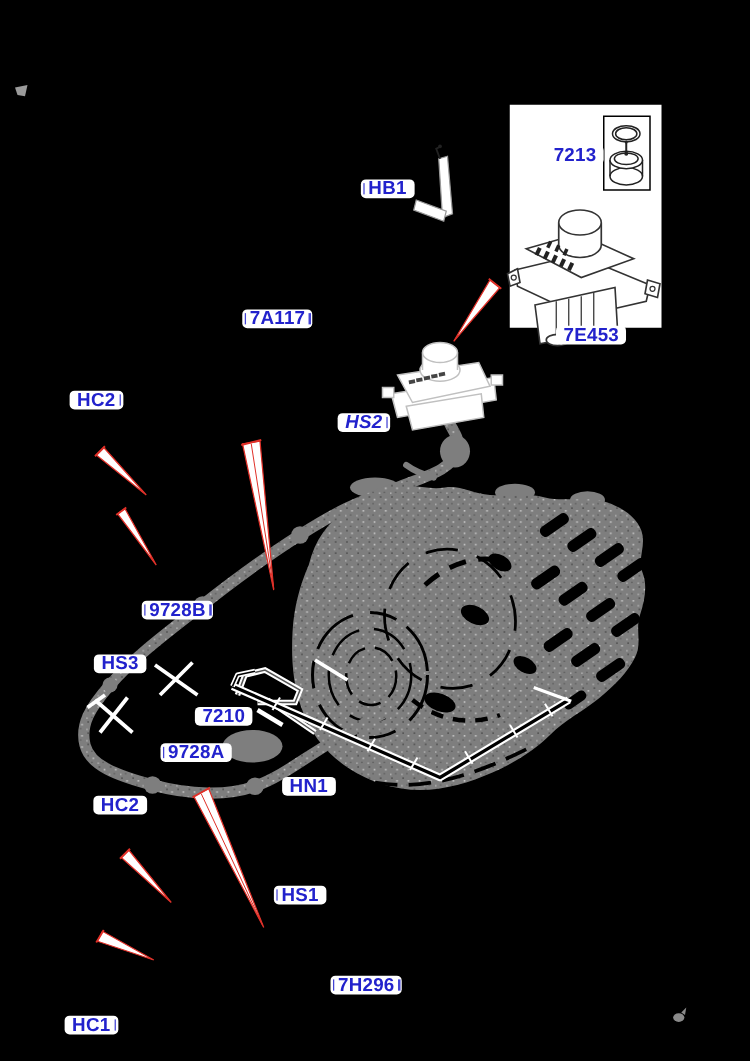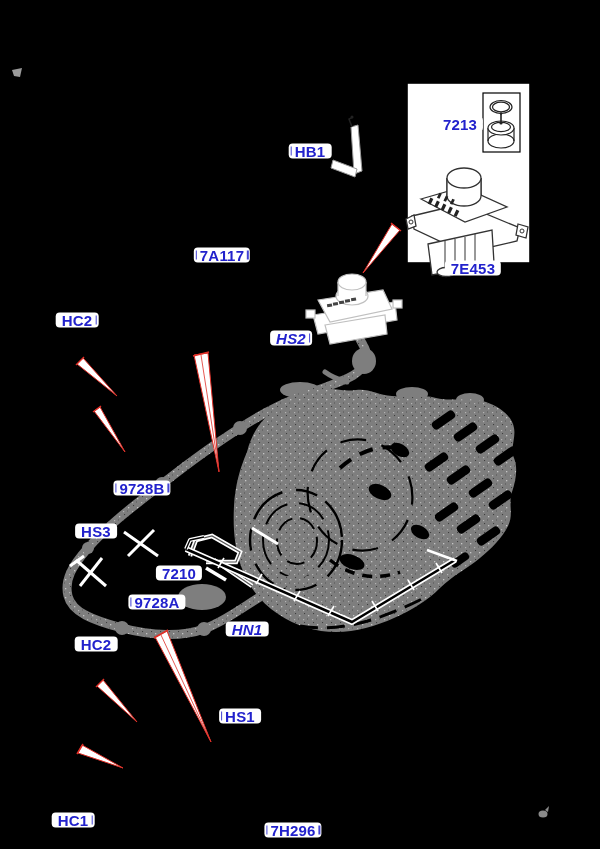--- a/index.html
+++ b/index.html
@@ -257,19 +257,19 @@
   <div class="label t-l" style="left: 310px; top: 151px;">HB1</div>
   <div class="label" style="left: 460px; top: 124px;">7213</div>
   <div class="label" style="left: 473px; top: 268px;">7E453</div>
   <div class="label t-l t-r" style="left: 210px; top: 255px; margin-left: 12px;">7A117</div>
   <div class="label t-r" style="left: 291px; top: 338px; font-style: italic;">HS2</div>
   <div class="label t-r" style="left: 77px; top: 320px;">HC2</div>
   <div class="label t-l t-r" style="left: 142px; top: 488px;">9728B</div>
   <div class="label" style="left: 96px; top: 511px; margin-top: 20px;">HS3</div>
   <div class="label" style="left: 179px; top: 573px;">7210</div>
   <div class="label t-l" style="left: 157px; top: 602px;">9728A</div>
-  <div class="label" style="left: 247px; top: 629px; font-style: italic;">HN1</div>
+  <div class="label" style="left: 247px; top: 629px;">HN1</div>
   <div class="label" style="left: 96px; top: 644px;">HC2</div>
   <div class="label t-l" style="left: 240px; top: 716px; text-align: center;">HS1</div>
   <div class="label t-r" style="left: 73px; top: 820px;">HC1</div>
-  <div class="label t-l t-r" style="left: 293px; top: 830px;">7H296</div>
+  <div class="label t-l t-r" style="left: 293px; top: 788px;">7H296</div>
 
 </div>
 
 </body></html>

